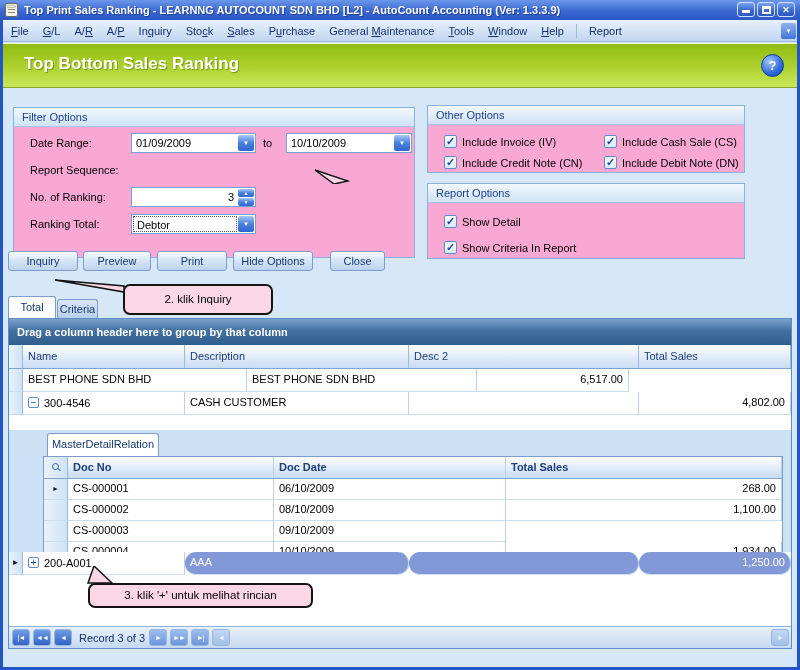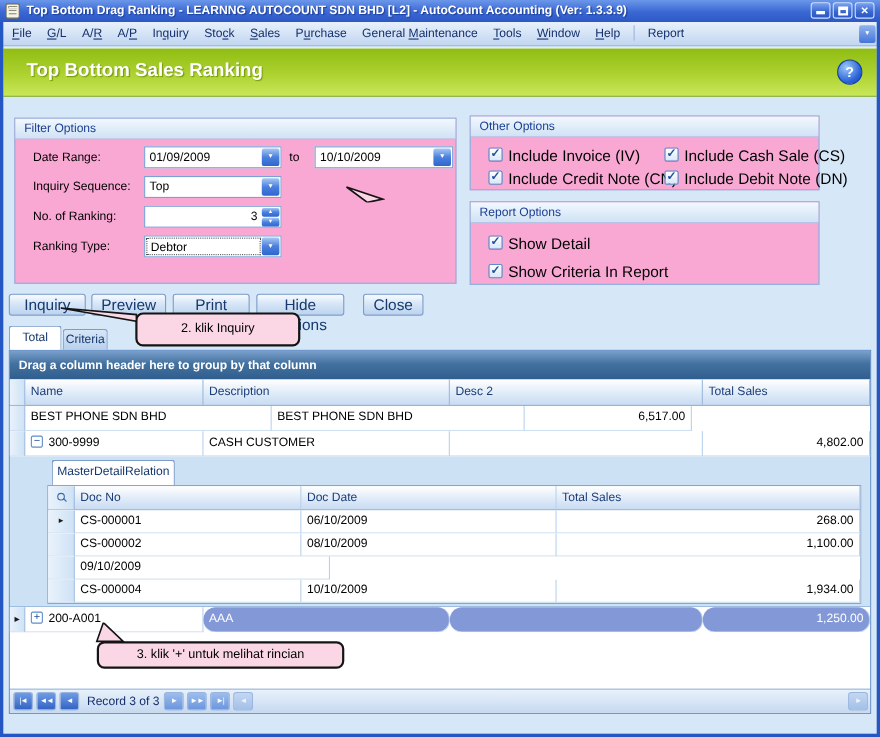--- a/index.html
+++ b/index.html
@@ -61,29 +61,29 @@
     text-align:center;line-height:16px;}
   .spin{position:absolute;right:1px;top:1px;bottom:1px;width:16px;display:flex;flex-direction:column;}
   .spin span{flex:1;border-radius:2px;background:linear-gradient(#a7c8f3,#4a80dd 50%,#2f66cf);
     color:#fff;font-size:5px;text-align:center;line-height:8px;margin-bottom:1px;}
   .spin span:last-child{margin-bottom:0;}
 
   .cb-item{position:absolute;height:14px;white-space:nowrap;}
   .cb{display:inline-block;width:13px;height:13px;border:1px solid #5f8cc7;border-radius:2px;
     background:linear-gradient(#fff,#d8e7f7);color:#1f4f9f;font-size:11px;font-weight:bold;
     line-height:11px;text-align:center;vertical-align:middle;}
-  .cb-label{font-size:14px;color:#000;margin-left:5px;vertical-align:middle;}
+  .cb-label{font-size:11px;color:#000;margin-left:5px;vertical-align:middle;}
 
   
   .callout{position:absolute;background:#fbd7e5;border:2px solid #141414;border-radius:7px;
     font-size:11.5px;color:#000;text-align:center;z-index:10;}
 
   
-  .btn{position:absolute;top:267px;height:20px;border:1px solid #7d9cc9;border-radius:3px;
-    background:linear-gradient(#f8fbff,#d7e6f7 45%,#bcd3ee);font-size:14px;color:#16396f;
+  .btn{position:absolute;top:251px;height:20px;border:1px solid #7d9cc9;border-radius:3px;
+    background:linear-gradient(#f8fbff,#d7e6f7 45%,#bcd3ee);font-size:11px;color:#16396f;
     text-align:center;line-height:18px;}
 
   
   .tab{position:absolute;font-size:11px;color:#16396f;text-align:center;border:1px solid #7d9cc9;
     border-bottom:none;border-radius:3px 3px 0 0;}
   .tab.active{left:8px;top:296px;width:48px;height:22px;background:#fff;line-height:21px;z-index:2;}
   .tab.inactive{left:57px;top:299px;width:41px;height:19px;
     background:linear-gradient(#d7e6f7,#b9d0ec);line-height:18px;}
 
   
@@ -101,30 +101,30 @@
   .gcell.ind{background:linear-gradient(90deg,#e9f2fc,#cfe2f5);border-right:1px solid #9ab9dd;
     padding:0;text-align:center;font-size:8px;line-height:22px;color:#1a1a1a;}
   .gcell.num{text-align:right;}
   .gcell.hl{background:#8398d6;color:#fff;border-radius:11px;}
   .expand{display:inline-block;width:11px;height:11px;border:1px solid #5f8cc7;border-radius:2px;
     background:#fff;color:#1b4fa0;font-size:10px;line-height:9px;text-align:center;
     margin:0 5px 2px 0;vertical-align:middle;}
   .ntext{vertical-align:middle;}
 
   
-  .detail{position:absolute;left:0;top:96px;width:782px;height:137px;background:#cde1f5;
+  .detail{position:absolute;left:0;top:111px;width:782px;height:137px;background:#cde1f5;
     border-bottom:1px solid #9ab9dd;}
   .dtab{position:absolute;left:38px;top:3px;width:112px;height:23px;background:#fff;
     border:1px solid #7d9cc9;border-bottom:none;border-radius:3px 3px 0 0;font-size:11px;
     color:#16396f;text-align:center;line-height:21px;}
   .dgrid{position:absolute;left:34px;top:26px;width:740px;height:108px;border:1px solid #7d9cc9;
     background:#fff;}
   .drow{position:absolute;left:0;width:738px;height:21px;display:flex;background:#fff;}
   .drow.hdr{top:0;height:22px;background:linear-gradient(#ffffff,#dce9f8 60%,#c9dcf1);
-    border-bottom:1px solid #7fa5cd;}
+    border-bottom:1px solid #7fa5cd;font-weight:bold;}
   .dcell{height:100%;border-right:1px solid #b9d2ec;border-bottom:1px solid #c9dcf0;
     padding:0 5px;font-size:11px;line-height:19px;color:#000;overflow:hidden;white-space:nowrap;}
   .drow.hdr .dcell{color:#1d3e7a;border-bottom:none;line-height:21px;}
   .dcell.ind{background:linear-gradient(90deg,#e9f2fc,#cfe2f5);border-right:1px solid #9ab9dd;
     padding:0;text-align:center;font-size:7px;line-height:20px;color:#1a1a1a;}
   .dcell.num{text-align:right;}
   .mag{position:relative;display:inline-block;width:7px;height:7px;border:1px solid #3a6aa8;
     border-radius:50%;margin-top:6px;}
   .mag::after{content:"";position:absolute;width:4px;height:1px;background:#3a6aa8;
     right:-3px;bottom:-1px;transform:rotate(45deg);}
@@ -144,21 +144,21 @@
 <body>
 
 <div class="window">
   <div class="edge edge-l"></div>
   <div class="edge edge-r"></div>
   <div class="edge edge-b"></div>
 
   
   <div class="titlebar">
     <span class="titleicon"></span>
-    <span class="titletext">Top Bottom Drag Ranking - LEARNNG AUTOCOUNT SDN BHD [L2] - AutoCount Accounting (Ver: 1.3.3.9)</span>
+    <span class="titletext">Top Print Sales Ranking - LEARNNG AUTOCOUNT SDN BHD [L2] - AutoCount Accounting (Ver: 1.3.3.9)</span>
     <span class="winbtns">
       <span class="wb">
           <span class="minbar"></span>
         </span>
       <span class="wb">
           <span class="maxbox"></span>
         </span>
       <span class="wb">✕</span>
     </span>
   </div>
@@ -181,34 +181,30 @@
     <span class="flabel" style="left:16px;top:29px;">Date Range:</span>
     <span class="combo" style="left:117px;top:25px;width:125px;">
       <span class="val">01/09/2009</span>
       <span class="dbtn">▼</span>
     </span>
     <span class="flabel" style="left:249px;top:29px;">to</span>
     <span class="combo" style="left:272px;top:25px;width:126px;">
       <span class="val">10/10/2009</span>
       <span class="dbtn">▼</span>
     </span>
-    <span class="flabel" style="left:16px;top:56px;">Inquiry Sequence:</span>
-    <span class="combo" style="left:117px;top:52px;width:125px;">
-      <span class="val">Top</span>
-      <span class="dbtn">▼</span>
-    </span>
+    <span class="flabel" style="left:16px;top:56px;">Report Sequence:</span>
     <span class="flabel" style="left:16px;top:83px;">No. of Ranking:</span>
     <span class="combo" style="left:117px;top:79px;width:125px;">
       <span class="val num">3</span>
       <span class="spin">
           <span>▲</span>
           <span>▼</span>
         </span>
     </span>
-    <span class="flabel" style="left:16px;top:110px;">Ranking Type:</span>
+    <span class="flabel" style="left:16px;top:110px;">Ranking Total:</span>
     <span class="combo" style="left:117px;top:106px;width:125px;">
       <span class="val focusdotted">Debtor</span>
       <span class="dbtn">▼</span>
     </span>
   </div>
 
   
   <div class="panel" style="left:427px;top:105px;width:318px;height:68px;">
     <div class="panel-h">Other Options</div>
     <span id="other-cbs"><span class="cb-item" style="left: 16px; top: 26px;"><span class="cb">✓</span><span class="cb-label">Include Invoice (IV)</span></span><span class="cb-item" style="left: 176px; top: 26px;"><span class="cb">✓</span><span class="cb-label">Include Cash Sale (CS)</span></span><span class="cb-item" style="left: 16px; top: 47px;"><span class="cb">✓</span><span class="cb-label">Include Credit Note (CN)</span></span><span class="cb-item" style="left: 176px; top: 47px;"><span class="cb">✓</span><span class="cb-label">Include Debit Note (DN)</span></span></span>
@@ -246,21 +242,21 @@
           <div class="gcell" style="width: 224px;">Description</div>
           <div class="gcell" style="width: 230px;">Desc 2</div>
           <div class="gcell" style="width: 152px;">Total Sales</div>
         </div><div class="grow" style="top: 50px;">
           <div class="gcell ind" style="width: 14px;"></div>
           <div class="gcell" style="width: 224px;">BEST PHONE SDN BHD</div>
           <div class="gcell" style="width: 230px;">BEST PHONE SDN BHD</div>
           <div class="gcell num" style="width: 152px;">6,517.00</div>
         </div><div class="grow" style="top: 73px;">
           <div class="gcell ind" style="width: 14px;"></div>
-          <div class="gcell" style="width: 162px;"><span class="expand">−</span><span class="ntext">300-9999</span></div>
+          <div class="gcell" style="width: 162px;"><span class="expand">−</span><span class="ntext">300-4546</span></div>
           <div class="gcell" style="width: 224px;">CASH CUSTOMER</div>
           <div class="gcell" style="width: 230px;"></div>
           <div class="gcell num" style="width: 152px;">4,802.00</div>
         </div><div class="detail">
           <div class="dtab">MasterDetailRelation</div>
           <div class="dgrid">
             <div class="drow hdr">
               <div class="dcell ind" style="width: 24px;"><span class="mag"></span></div>
               <div class="dcell" style="width: 206px;">Doc No</div>
               <div class="dcell" style="width: 232px;">Doc Date</div>
@@ -273,20 +269,21 @@
               <div class="dcell num" style="width: 276px;">268.00</div>
             </div>
             <div class="drow" style="top: 43px;">
               <div class="dcell ind" style="width: 24px;"></div>
               <div class="dcell" style="width: 206px;">CS-000002</div>
               <div class="dcell" style="width: 232px;">08/10/2009</div>
               <div class="dcell num" style="width: 276px;">1,100.00</div>
             </div>
             <div class="drow" style="top: 64px;">
               <div class="dcell ind" style="width: 24px;"></div>
+              <div class="dcell" style="width: 206px;">CS-000003</div>
               <div class="dcell" style="width: 232px;">09/10/2009</div>
             </div>
             <div class="drow" style="top: 85px;">
               <div class="dcell ind" style="width: 24px;"></div>
               <div class="dcell" style="width: 206px;">CS-000004</div>
               <div class="dcell" style="width: 232px;">10/10/2009</div>
               <div class="dcell num" style="width: 276px;">1,934.00</div>
             </div>
           </div>
         </div><div class="grow" style="top: 233px;">

